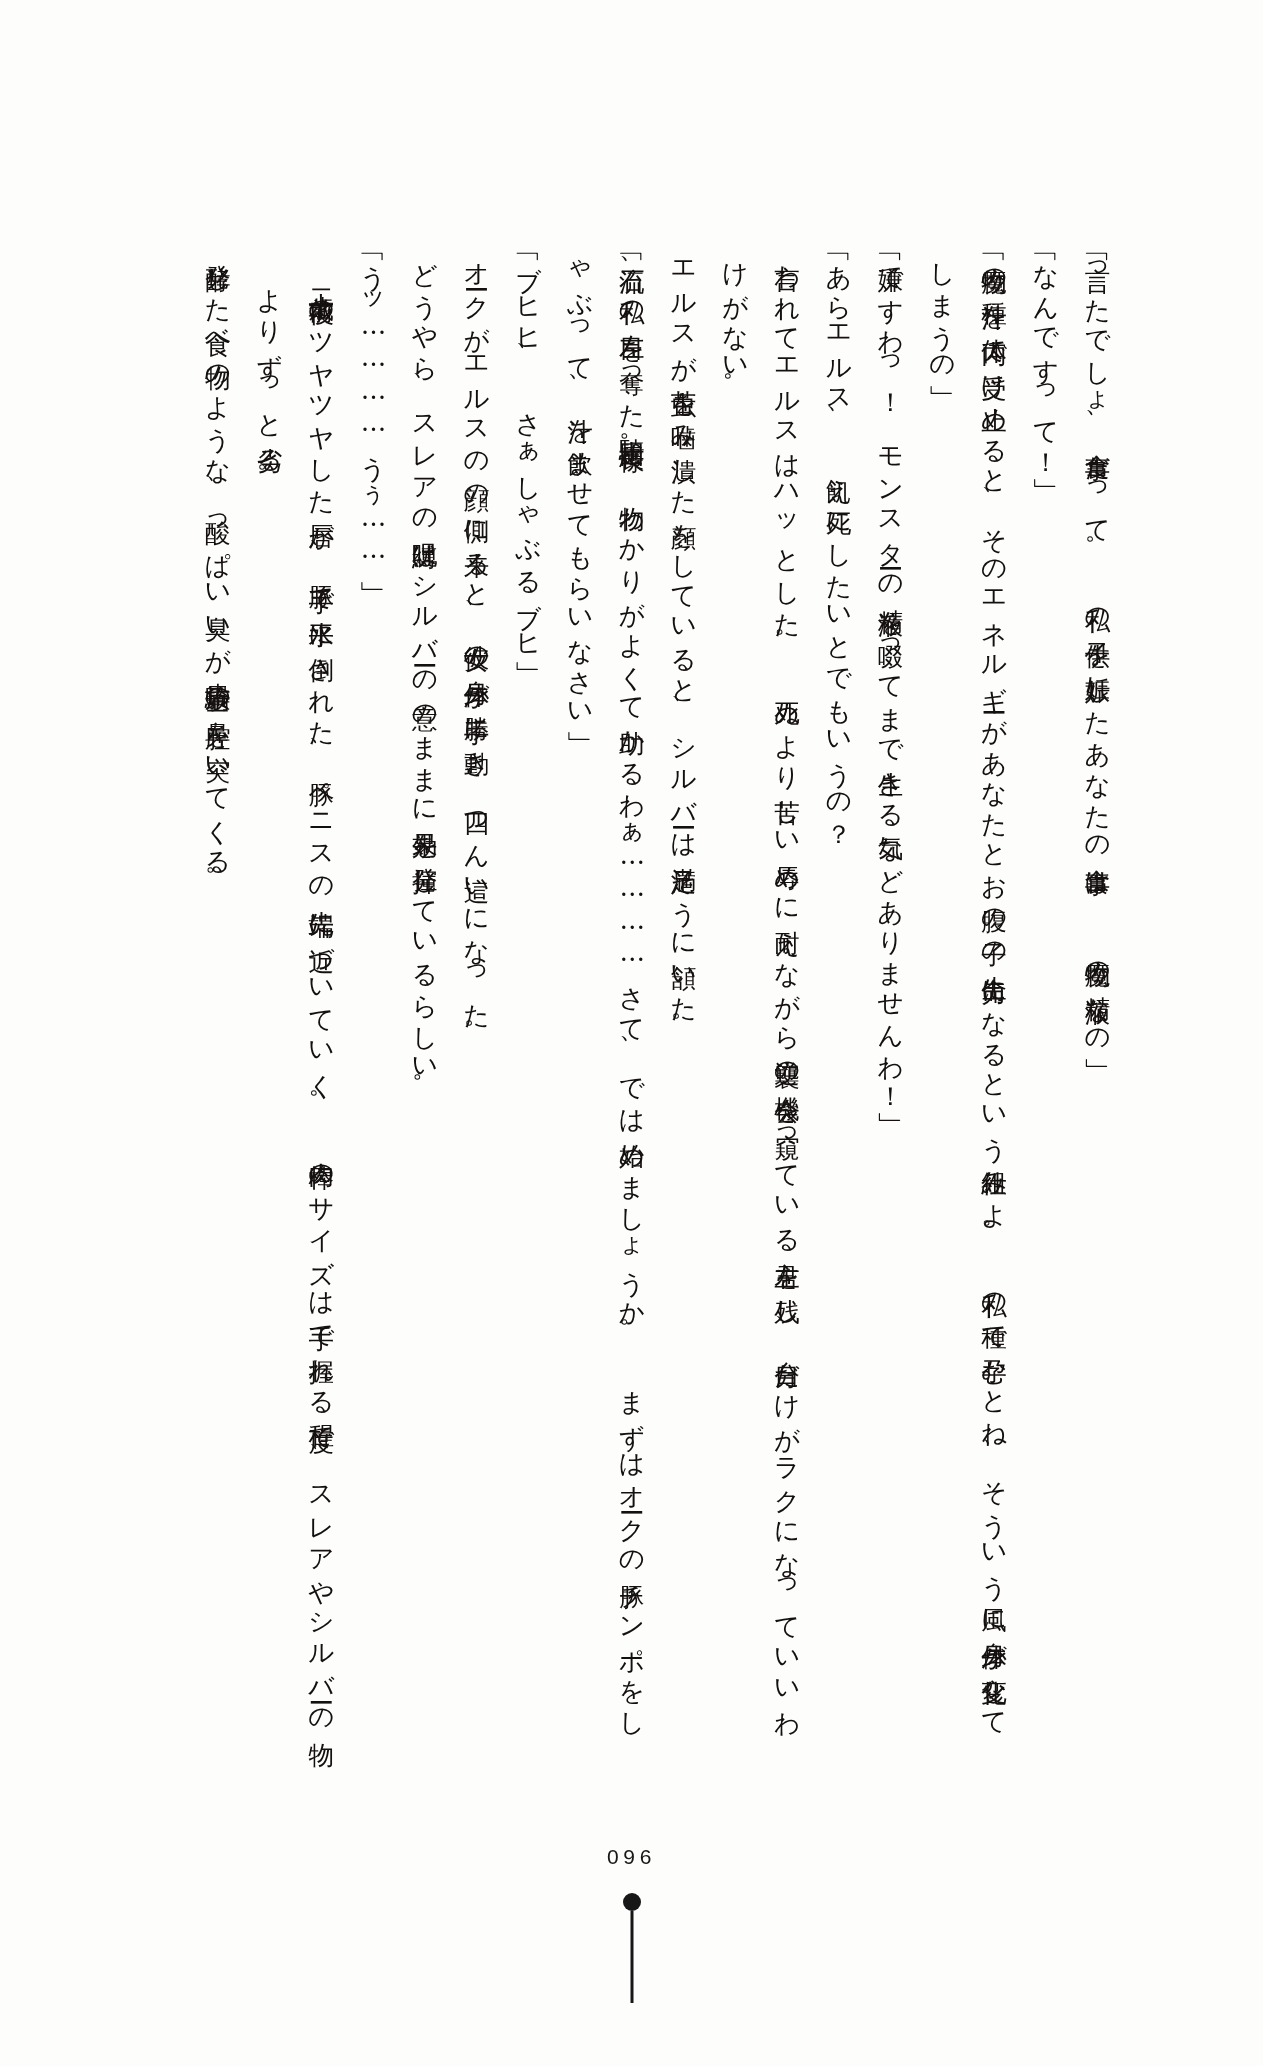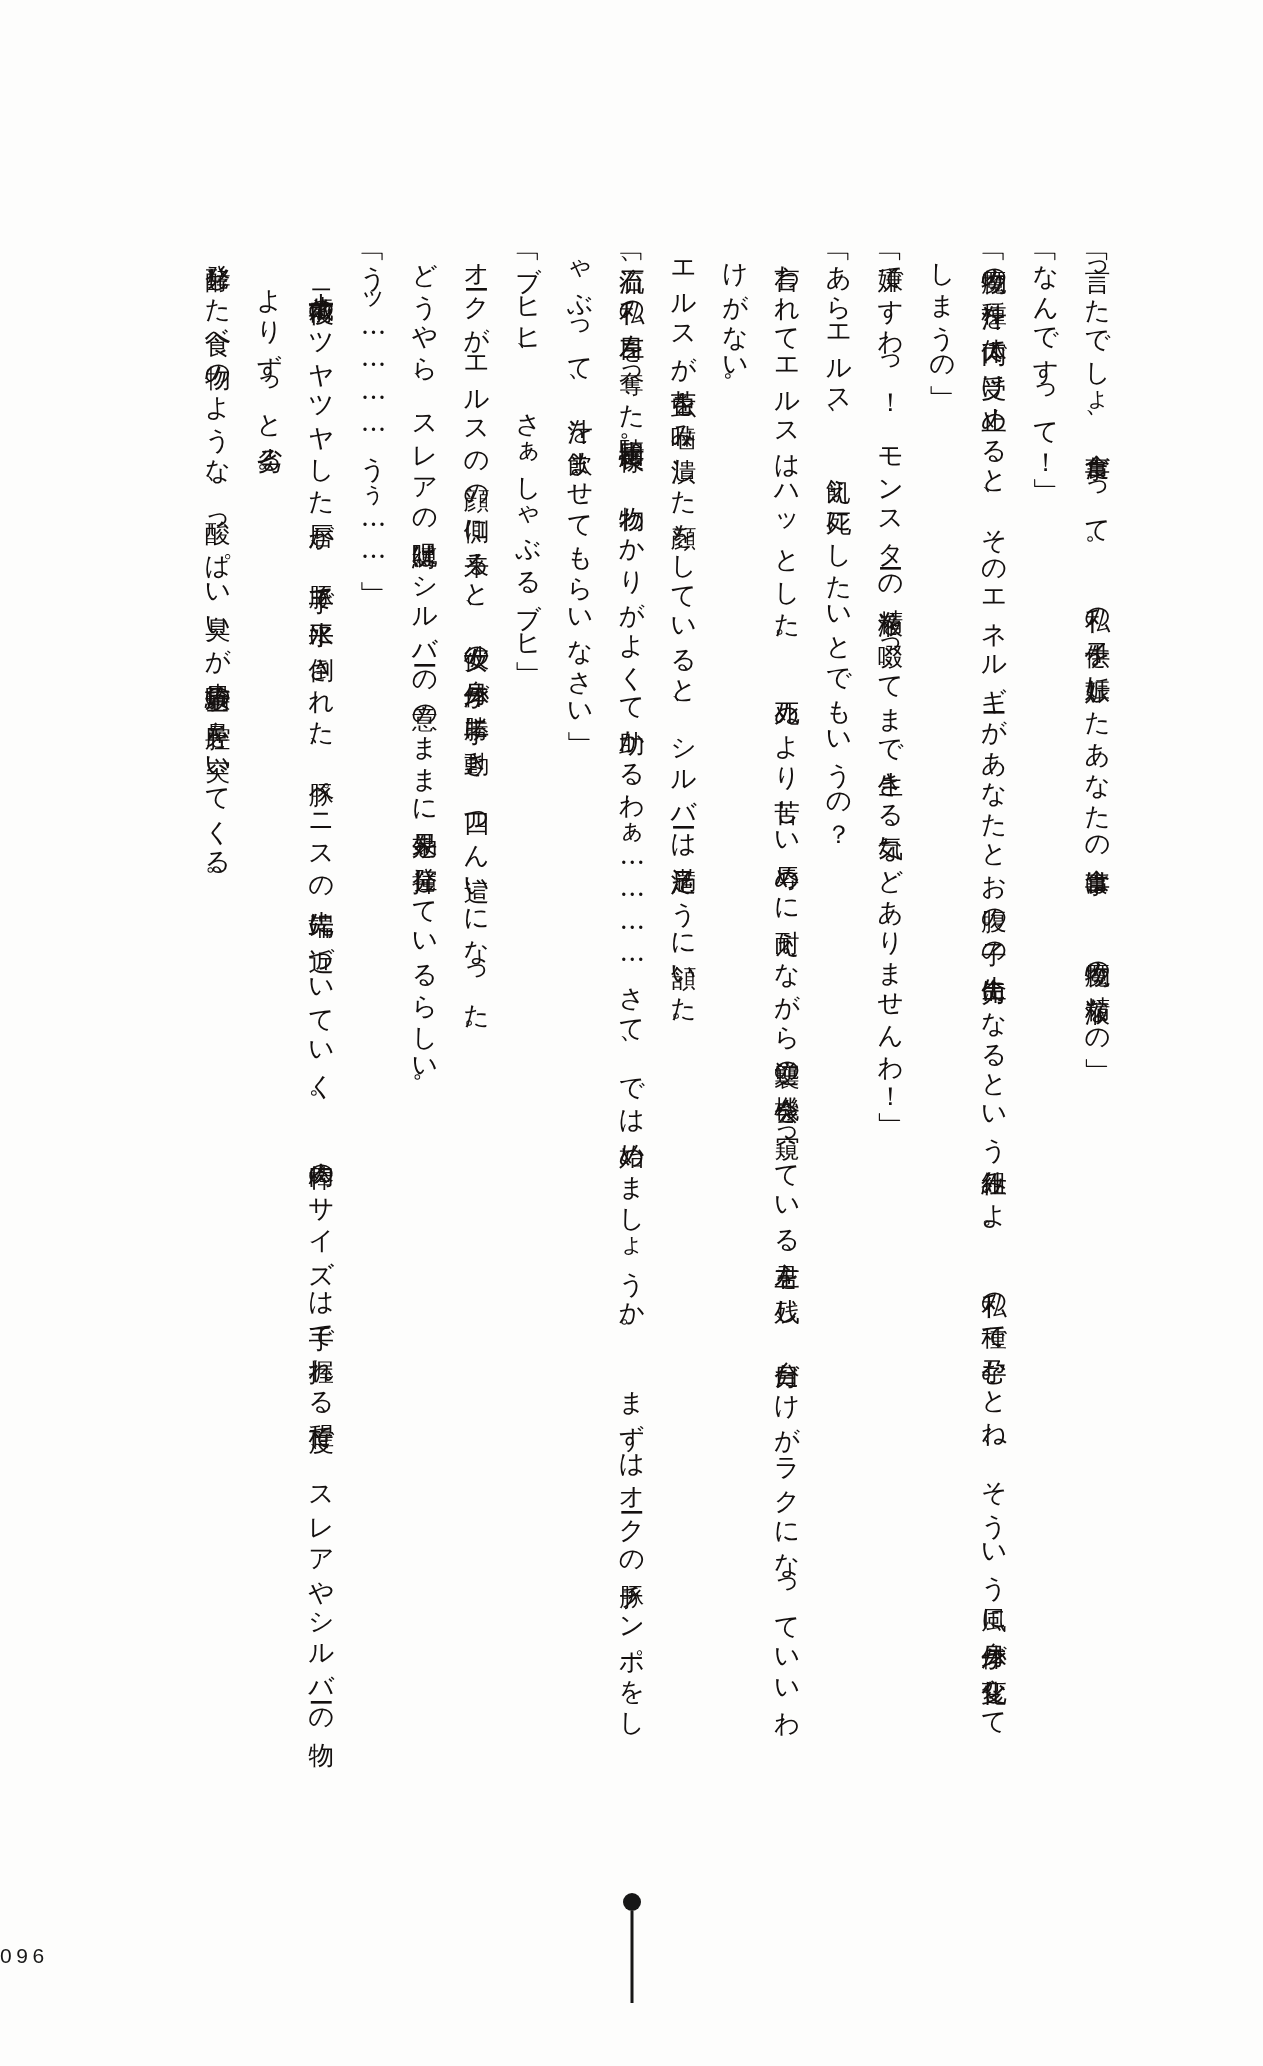--- a/index.html
+++ b/index.html
@@ -57,21 +57,22 @@
 
   .para.indent {
     padding-top: 26px;
   }
 
   
   .page-number {
     position: absolute;
     left: 0;
     right: 0;
-    top: 1944px;
+    top: 1845px;
+    text-align: center;
     font-size: 21px;
     letter-spacing: 0.22em;
     font-family: "Liberation Sans", sans-serif;
     color: #171717;
   }
 
   .footer-mark {
     position: absolute;
     left: 50%;
     transform: translateX(-50%);

